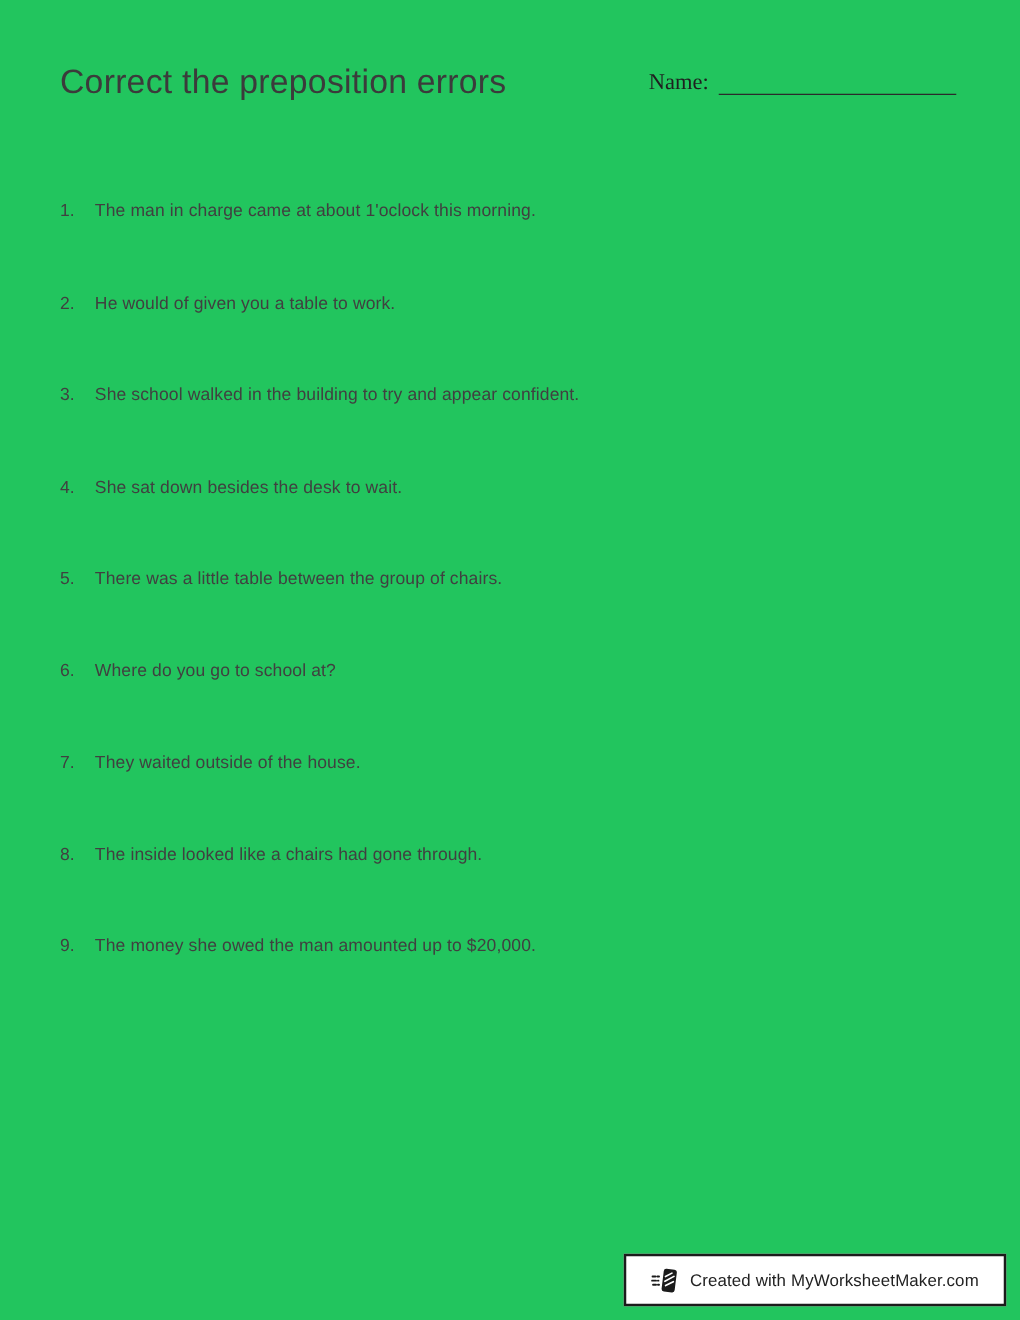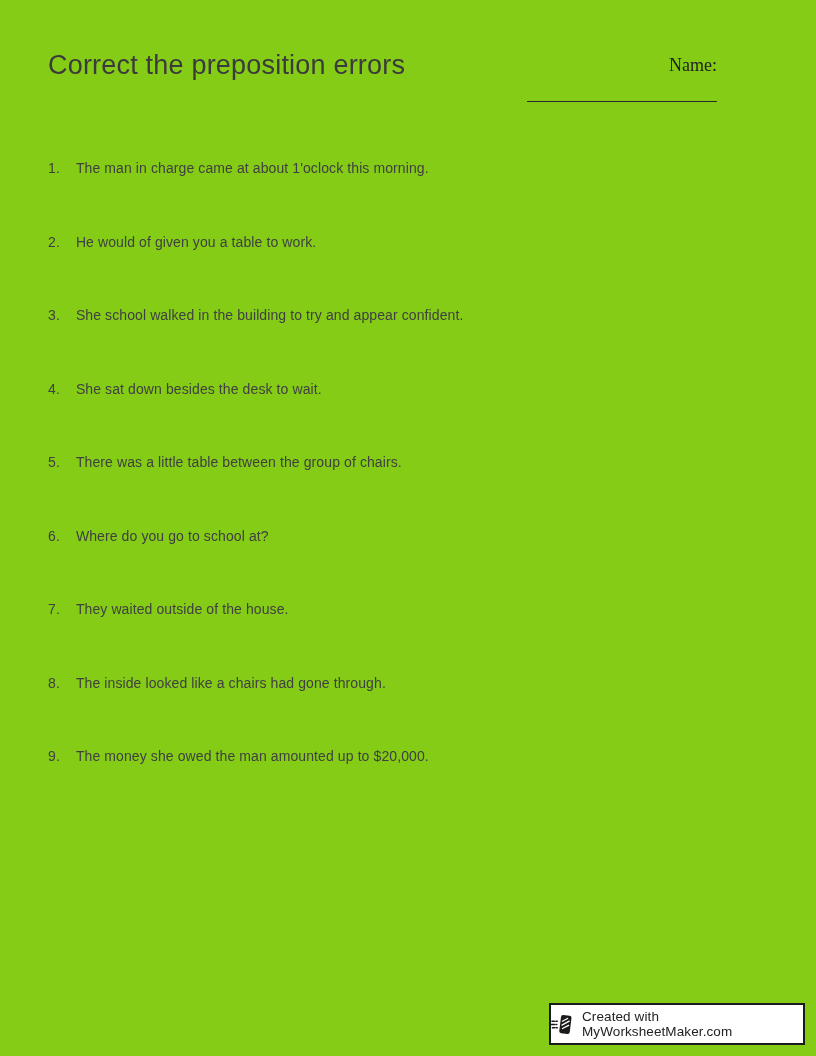--- a/index.html
+++ b/index.html
@@ -4,42 +4,40 @@
 <style>
   * { margin: 0; padding: 0; box-sizing: border-box; }
   html, body { background: #e8e8e8; }
   body { font-family: "Liberation Sans", sans-serif; }
 
   .page {
     position: relative;
     width: 816px;
     height: 1056px;
     margin: 0 auto;
-    background: #84cc16;
+    background: #22c55e;
     overflow: hidden;
   }
 
   .worksheet-title {
     position: absolute;
     left: 48px;
     top: 49px;
     font-size: 27px;
     font-weight: 400;
     letter-spacing: 0.2px;
     color: #3b3b3b;
     line-height: 32px;
   }
 
   .name-block {
     position: absolute;
     left: 519px;
     top: 52px;
     display: flex;
-    align-items: flex-end;
-    flex-direction: column;
   }
   .name-label {
     font-family: "Liberation Serif", serif;
     font-size: 18px;
     color: #1f1f1f;
     line-height: 26px;
   }
   .name-line {
     display: inline-block;
     width: 190px;
@@ -68,21 +66,21 @@
     flex: 0 0 auto;
     margin-right: 16px;
     color: #404040;
   }
   .question-text { flex: 1 1 auto; }
 
   .credit-badge {
     position: absolute;
     right: 11px;
     bottom: 11px;
-    width: 256px;
+    width: 306px;
     height: 42px;
     border: 2px solid #1b1b1b;
     background: #ffffff;
     display: flex;
     align-items: center;
     justify-content: center;
     gap: 8px;
   }
   .credit-text {
     font-size: 13.5px;

